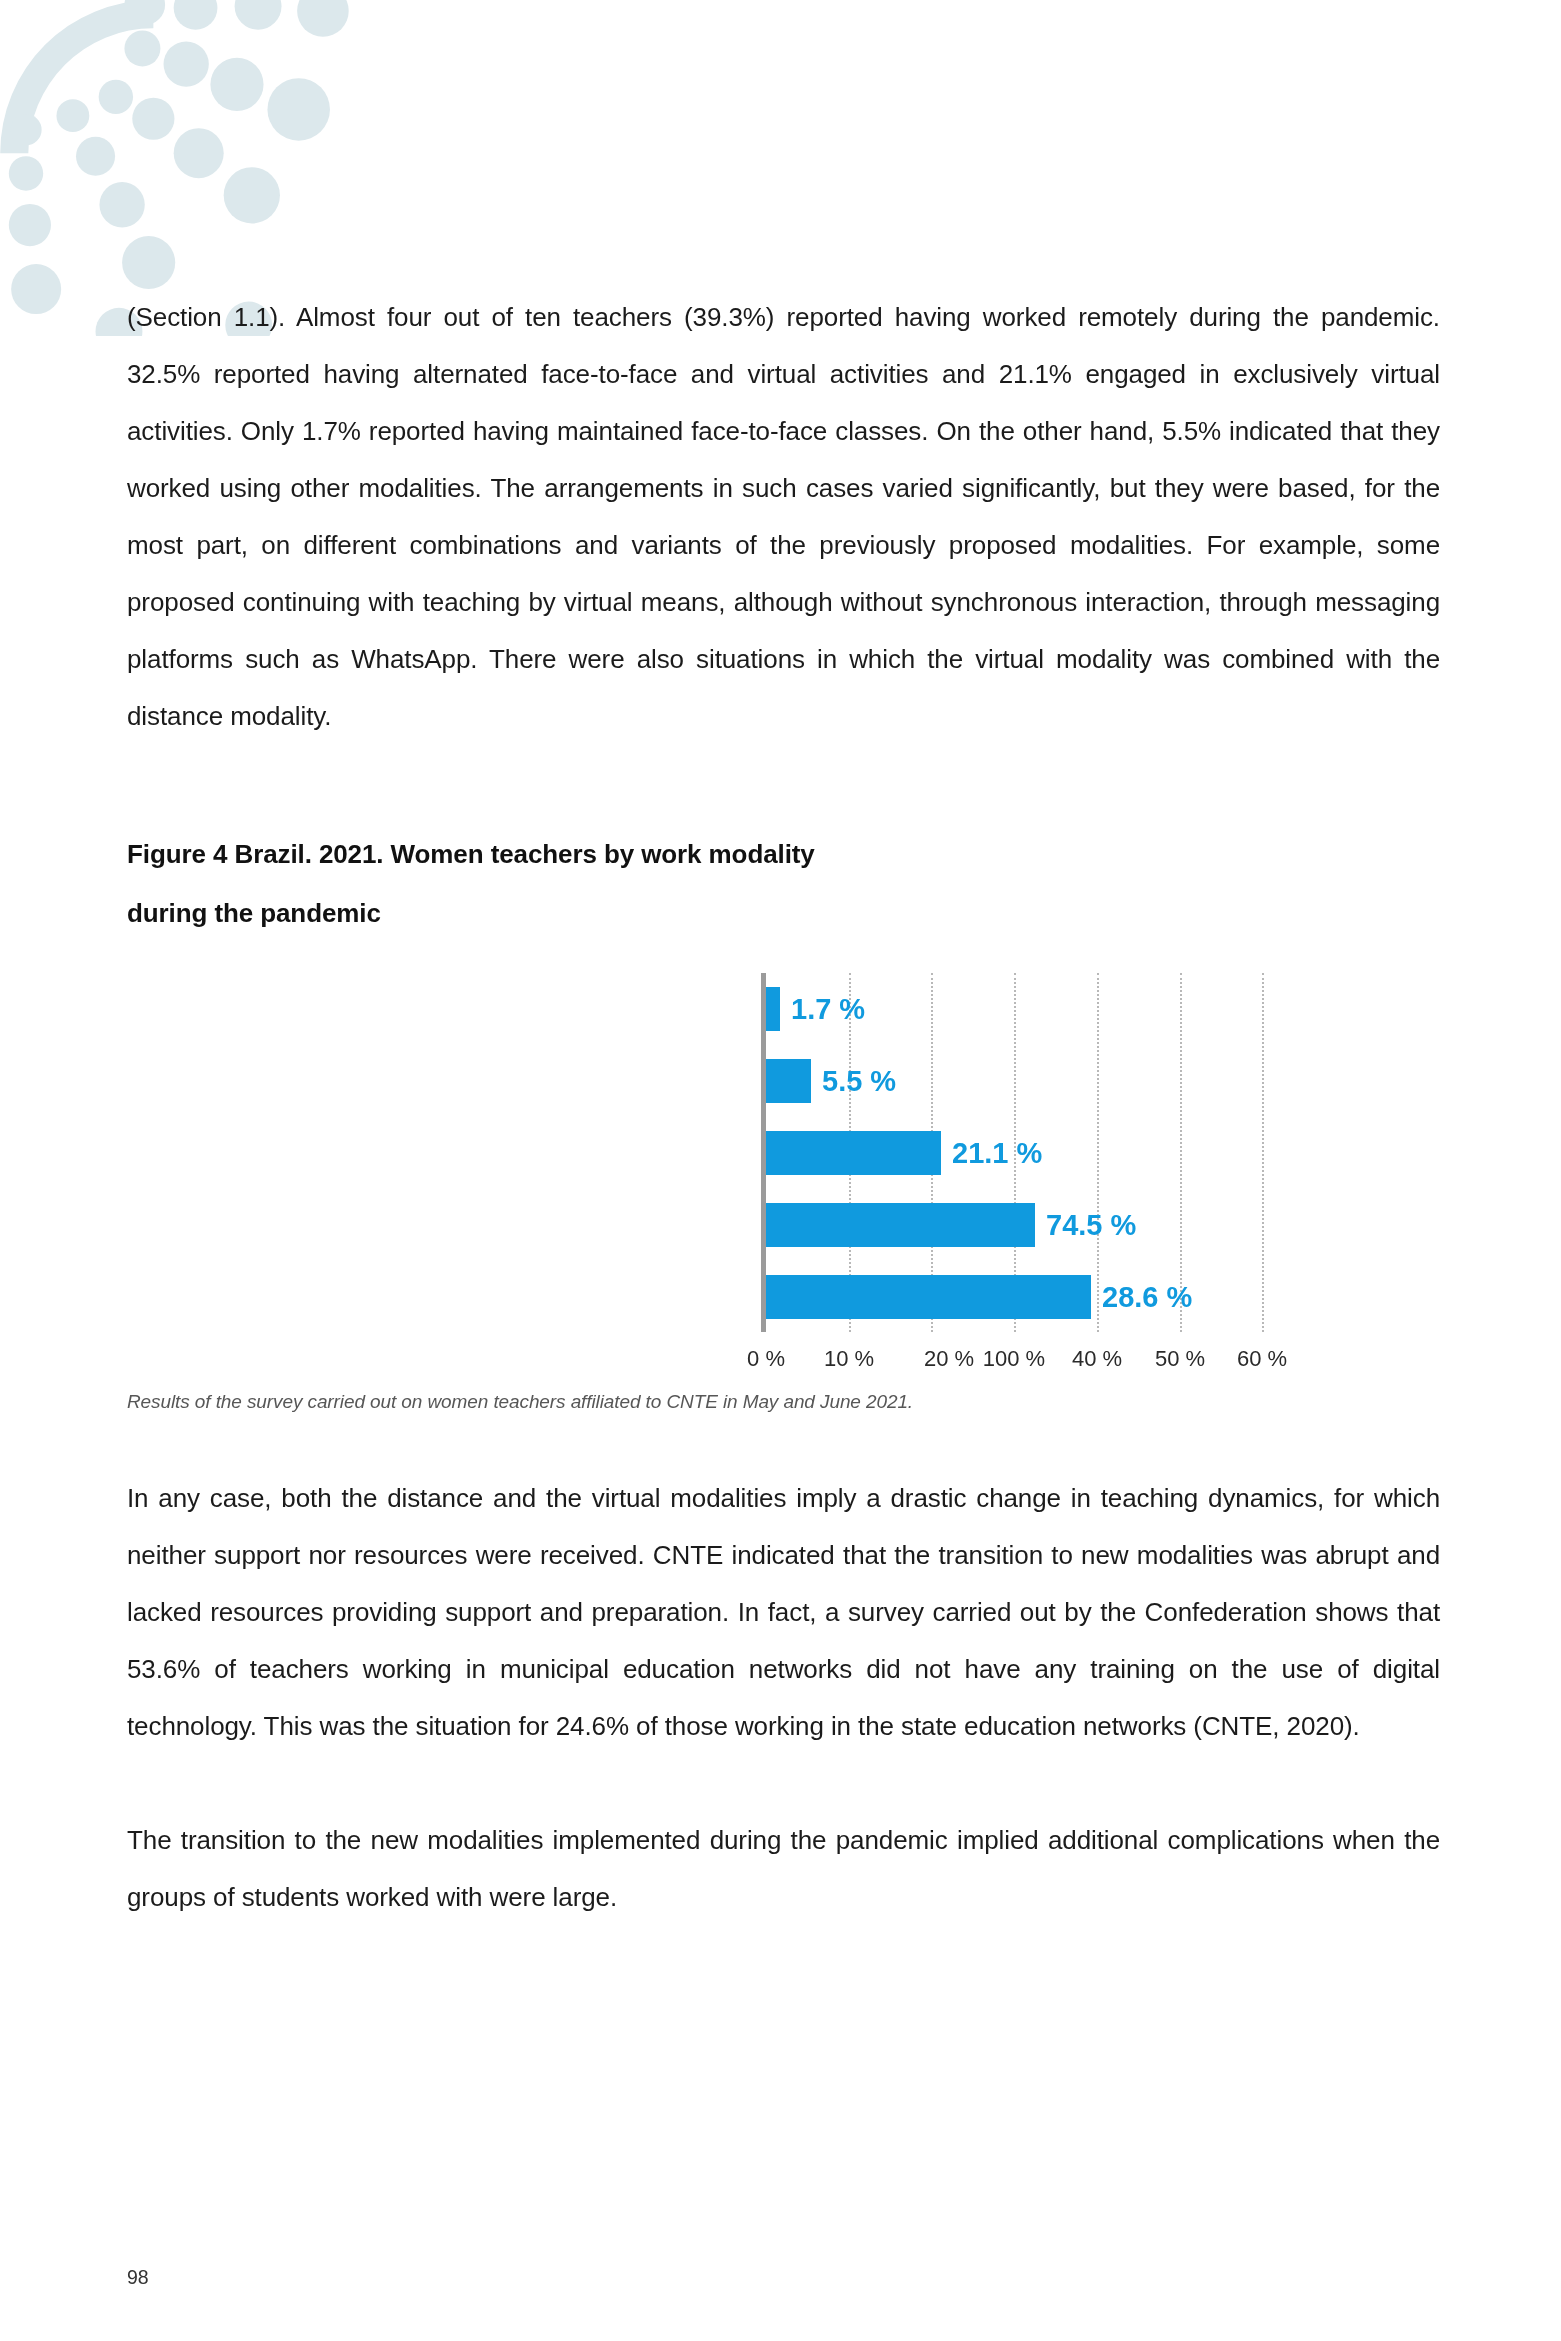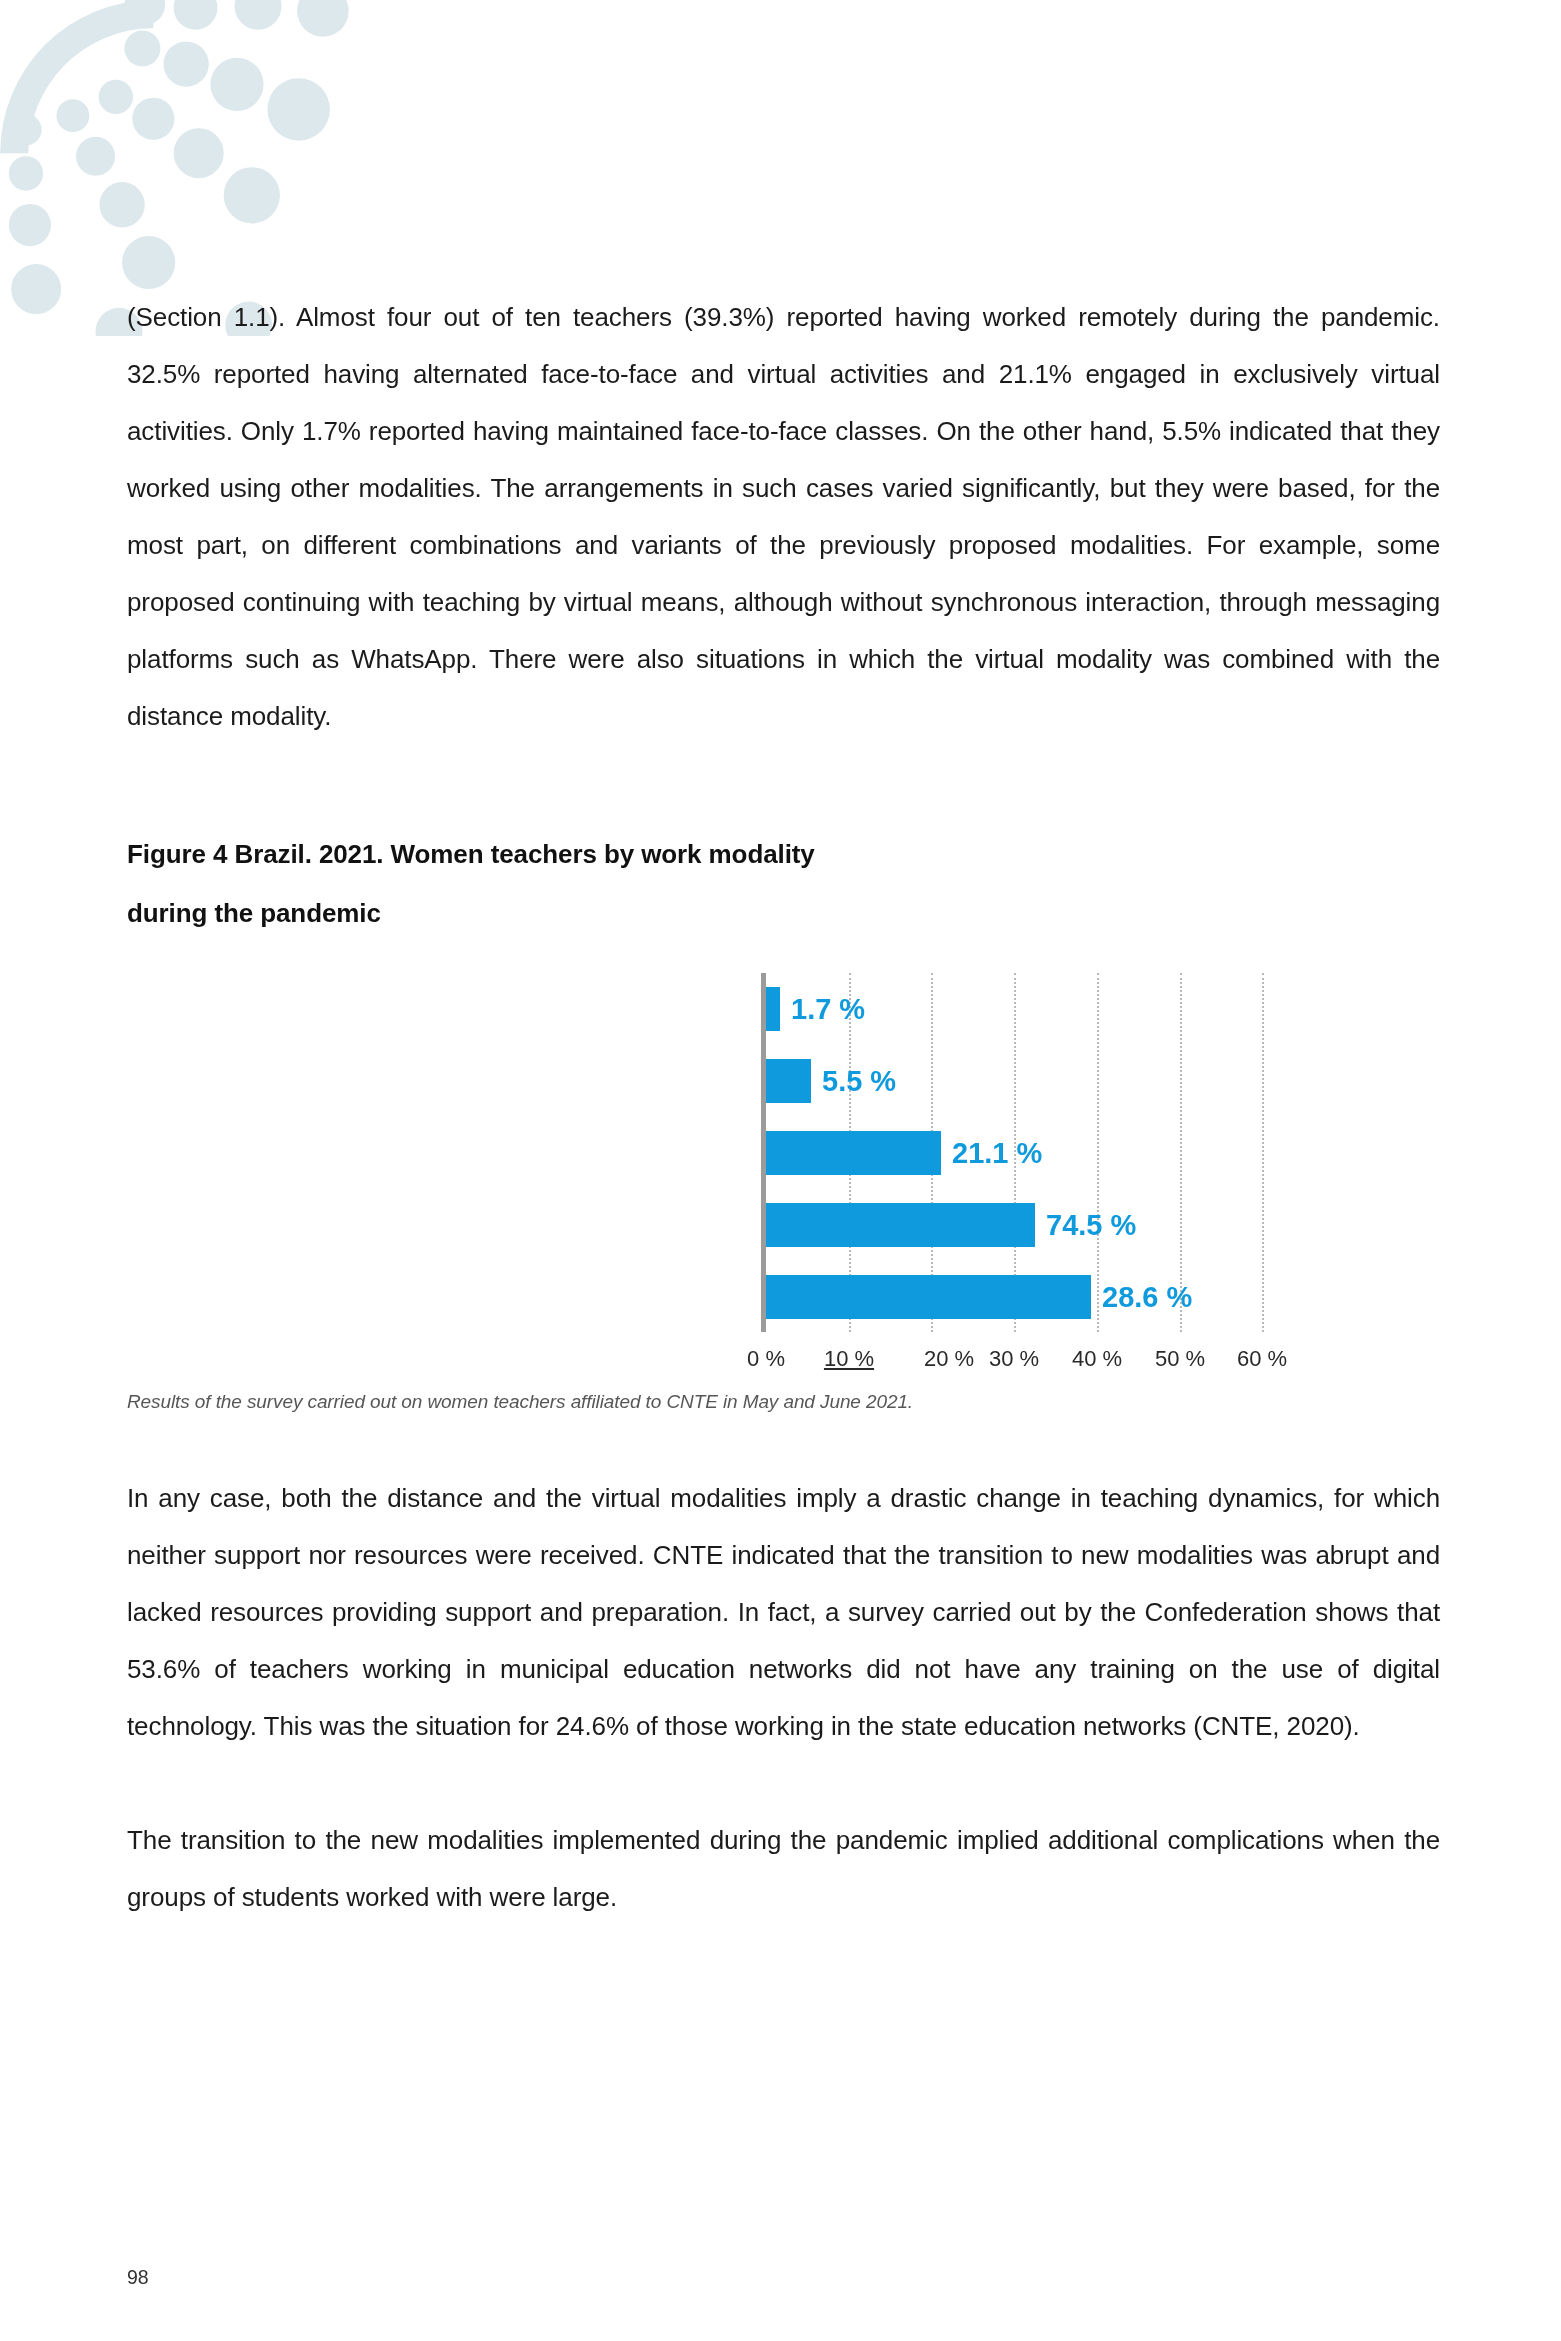--- a/index.html
+++ b/index.html
@@ -231,23 +231,23 @@
             </div>
             <div class="row" style="top: 288px;">
               <div class="bar" style="width: 325px; background: rgb(16, 154, 222);"></div>
               <div class="bar-value" style="left: 325px; color: rgb(16, 154, 222);">28.6 %</div>
             </div>
           </div>
       </div>
 
       <div class="xaxis" id="xaxis">
           <div class="xtick" style="left: 0px;">0 %</div>
-          <div class="xtick" style="left: 83px; text-decoration: underline;">10 %</div>
+          <div class="xtick" style="left: 83px;">10 %</div>
           <div class="xtick" style="left: 183px;">20 %</div>
-          <div class="xtick" style="left: 248px;">30 %</div>
+          <div class="xtick" style="left: 248px;">100 %</div>
           <div class="xtick" style="left: 331px;">40 %</div>
           <div class="xtick" style="left: 414px;">50 %</div>
           <div class="xtick" style="left: 496px;">60 %</div>
         </div>
     </div>
   </div>
 
   <p class="fig-caption">Results of the survey carried out on women teachers affiliated to CNTE in May and June 2021.</p>
 
   <p class="body" id="para2">In any case, both the distance and the virtual modalities imply a drastic change in teaching dynamics, for which neither support nor resources were received. CNTE indicated that the transition to new modalities was abrupt and lacked resources providing support and preparation. In fact, a survey carried out by the Confederation shows that 53.6% of teachers working in municipal education networks did not have any training on the use of digital technology. This was the situation for 24.6% of those working in the state education networks (CNTE, 2020).</p>

